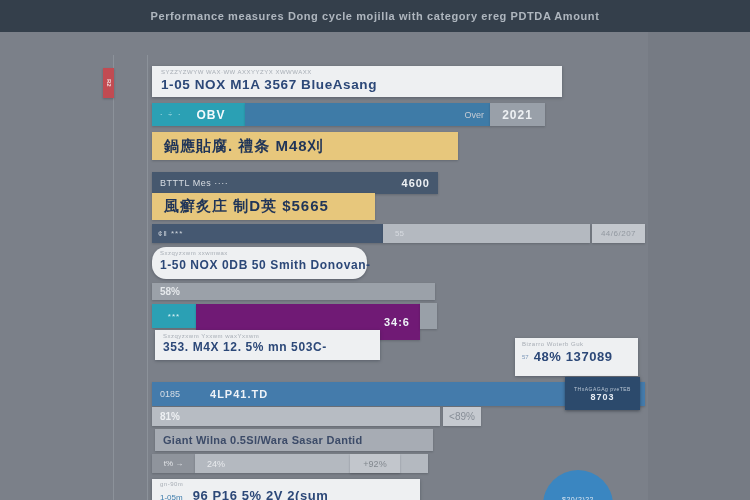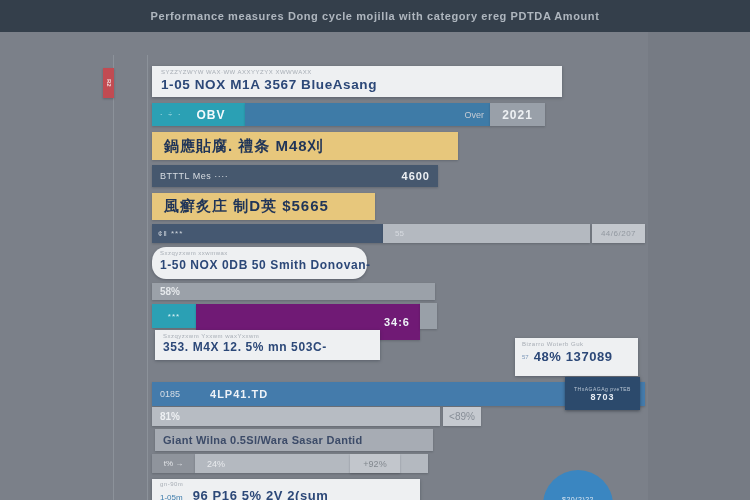--- a/index.html
+++ b/index.html
@@ -34,21 +34,21 @@
   .obv-blue{left:245px;top:103px;width:245px;height:23px;background:#3e7ba7;justify-content:flex-end;padding-right:6px;}
   .obv-over{font-size:9px;color:#c6ccd4;}
   .obv-box{left:490px;top:103px;width:55px;height:23px;background:#99a0a9;justify-content:center;}
   .obv-year{font-size:12px;font-weight:bold;color:#eef1f4;letter-spacing:1px;}
 
   .yellowbar{background:#e7c77c;padding-left:12px;}
   .yellowbar span{font-size:15px;font-weight:bold;color:#1f3458;letter-spacing:1px;white-space:nowrap;}
   .yellow1{left:152px;top:132px;width:306px;height:28px;}
   .yellow2{left:152px;top:193px;width:223px;height:27px;}
 
-  .slate1{left:152px;top:165px;width:286px;height:22px;background:#46586e;justify-content:space-between;padding:0 8px;}
+  .slate1{left:152px;top:172px;width:286px;height:22px;background:#46586e;justify-content:space-between;padding:0 8px;}
   .slate1 .lbl{font-size:9px;color:#d8dde3;letter-spacing:.5px;}
   .slate1 .val{font-size:11px;font-weight:bold;color:#eef1f4;letter-spacing:1px;}
 
   .split-dark{left:152px;top:224px;width:231px;height:19px;background:#455871;padding-left:6px;}
   .split-dark span{font-size:8px;color:#cfd5dc;letter-spacing:1px;}
   .split-light{left:383px;top:224px;width:207px;height:19px;background:#b4b9c0;padding-left:12px;}
   .split-light span{font-size:8px;color:#d7dbe0;}
   .split-box{left:592px;top:224px;width:53px;height:19px;background:#c3c7cd;justify-content:center;}
   .split-box span{font-size:8px;color:#9298a0;letter-spacing:.5px;}
 

